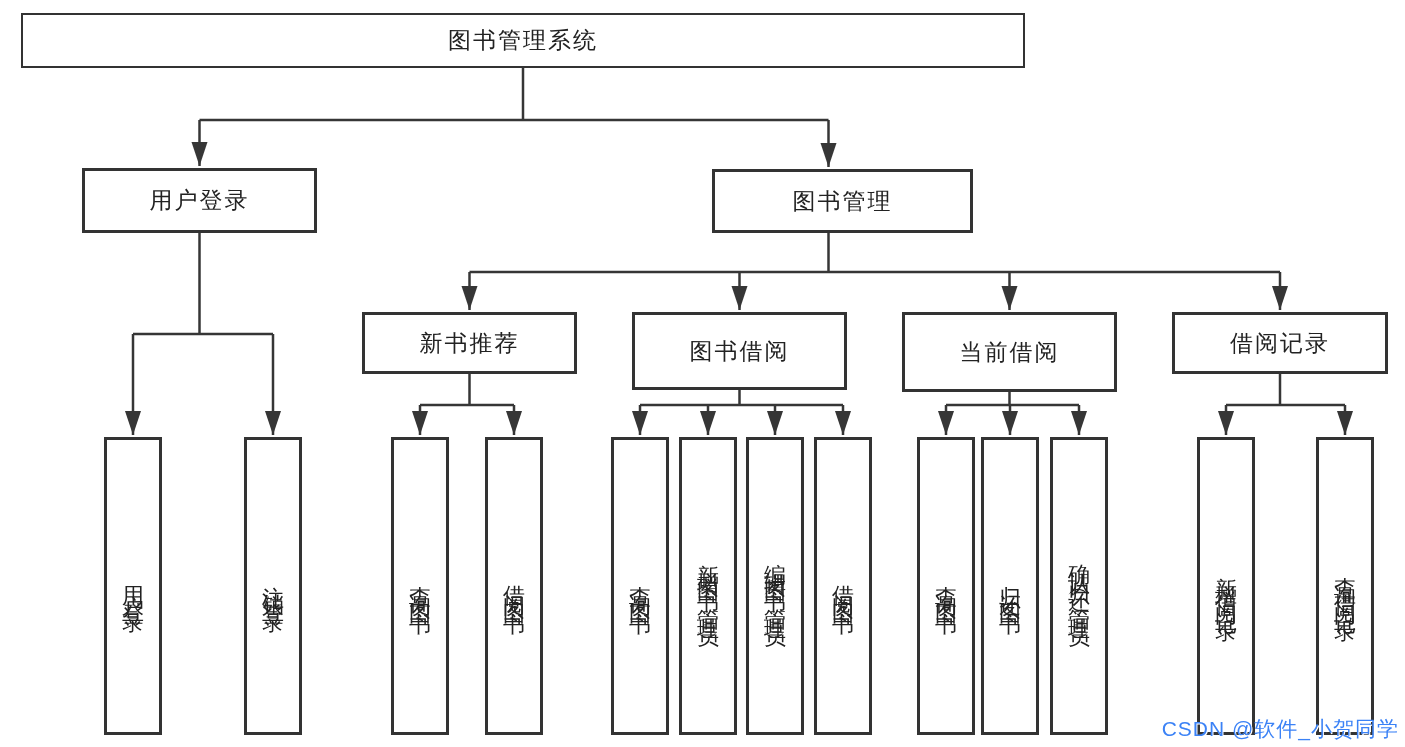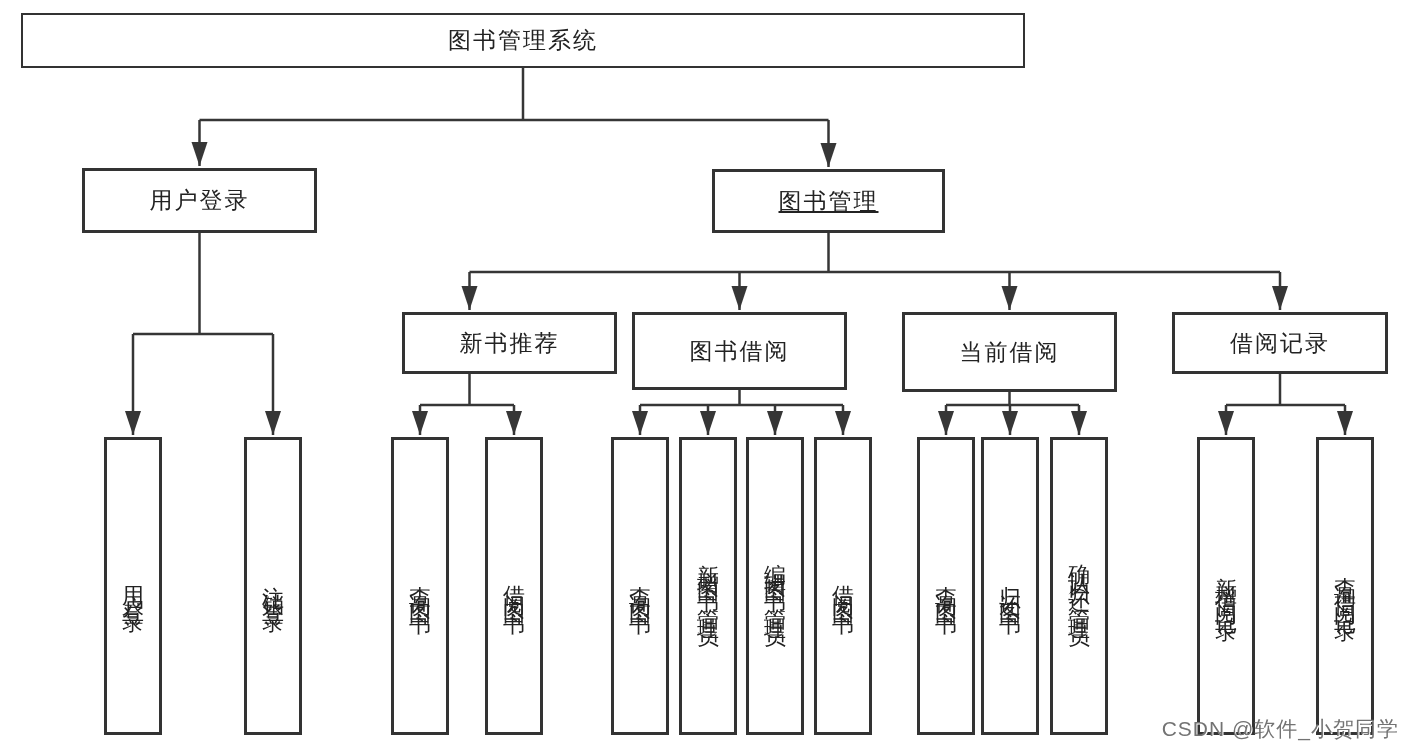--- a/index.html
+++ b/index.html
@@ -62,21 +62,21 @@
     letter-spacing: 9px;
     color: #222222;
     line-height: 1;
     max-height: 288px;
   }
   .watermark {
     position: absolute;
     right: 6px;
     bottom: 4px;
     font-size: 21px;
-    color: #737373;
+    color: #3b82f6;
     letter-spacing: 1px;
     text-shadow: 1px 1px 0 #ffffff;
     white-space: nowrap;
   }
 </style>
 </head>
 <body>
 
 <div class="stage">
 
@@ -124,23 +124,23 @@
 
     <path d="M1280,374 L1280,405"></path>
     <path d="M1226,405 L1345,405"></path>
     <path d="M1226,405 L1226,435" marker-end="url(#arrow)"></path>
     <path d="M1345,405 L1345,435" marker-end="url(#arrow)"></path>
   </svg>
 
   <div class="hbox root" style="left:21px; top:13px; width:1004px; height:55px;">图书管理系统</div>
 
   <div class="hbox" style="left:82px; top:168px; width:235px; height:65px;">用户登录</div>
-  <div class="hbox" style="left:712px; top:169px; width:233px; height:64px;text-decoration:underline;">图书管理</div>
+  <div class="hbox" style="left:712px; top:169px; width:261px; height:64px;">图书管理</div>
 
-  <div class="hbox" style="left:362px; top:312px; width:215px; height:62px;margin-left:40px;">新书推荐</div>
+  <div class="hbox" style="left:362px; top:312px; width:215px; height:62px;">新书推荐</div>
   <div class="hbox" style="left:632px; top:312px; width:215px; height:78px;">图书借阅</div>
   <div class="hbox" style="left:902px; top:312px; width:215px; height:80px;">当前借阅</div>
   <div class="hbox" style="left:1172px; top:312px; width:216px; height:62px;">借阅记录</div>
 
   <div class="vbox" style="left:104px;">
     <span>用户登录</span>
   </div>
   <div class="vbox" style="left:244px;">
     <span>注销登录</span>
   </div>

